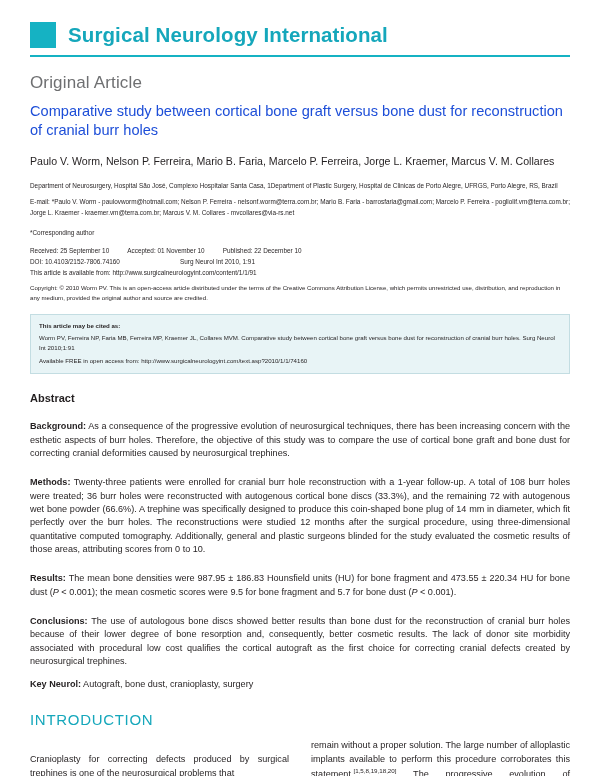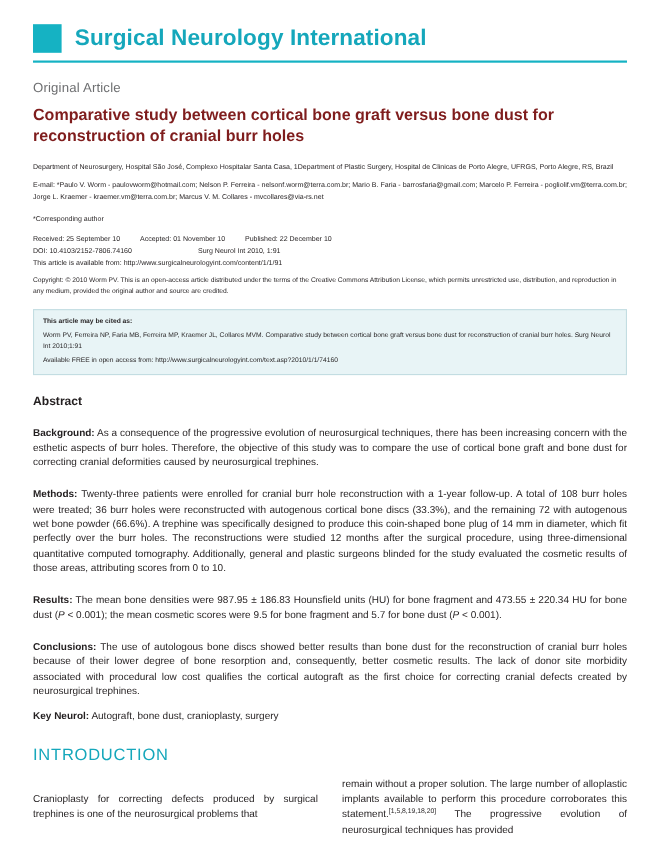--- a/index.html
+++ b/index.html
@@ -42,30 +42,30 @@
   }
   .mast-rule {
     margin: 7px 30px 0 30px;
     border-bottom: 2.5px solid #15b2c3;
   }
   
   .artsec {
     padding: 16px 30px 0 30px;
   }
   .kicker {
-    font-size: 12px;
+    font-size: 17px;
     color: #6e6f71;
     letter-spacing: 0.15px;
     margin-bottom: 9px;
   }
   .title {
     font-size: 14.6px;
     line-height: 1.32;
-    color: #7f1d1d;
-    font-weight: bold;
+    color: #1d4ed8;
+    font-weight: normal;
     margin: 0 0 13px 0;
     max-width: 545px;
   }
   .authors {
     font-size: 10.6px;
     line-height: 1.42;
     color: #231f20;
     max-width: 545px;
     margin-bottom: 12px;
   }
@@ -166,20 +166,21 @@
 
   <div class="masthead">
     <div class="mast-mark"></div>
     <div class="mast-title">Surgical Neurology International</div>
   </div>
   <div class="mast-rule"></div>
 
   <div class="artsec">
     <div class="kicker">Original Article</div>
     <h1 class="title">Comparative study between cortical bone graft versus bone dust for reconstruction of cranial burr holes</h1>
+    <div class="authors"><span>Paulo V. Worm, Nelson P. Ferreira, Mario B. Faria, Marcelo P. Ferreira, Jorge L. Kraemer, Marcus V. M. Collares</span></div>
     <div class="affil">Department of Neurosurgery, Hospital São José, Complexo Hospitalar Santa Casa, 1Department of Plastic Surgery, Hospital de Clinicas de Porto Alegre, UFRGS, Porto Alegre, RS, Brazil</div>
     <div class="emails">E-mail: *Paulo V. Worm - paulovworm@hotmail.com; Nelson P. Ferreira - nelsonf.worm@terra.com.br; Mario B. Faria - barrosfaria@gmail.com; Marcelo P. Ferreira - pogliolif.vm@terra.com.br; Jorge L. Kraemer - kraemer.vm@terra.com.br; Marcus V. M. Collares - mvcollares@via-rs.net</div>
     <div class="affil">*Corresponding author</div>
 
     <div class="dates">
       <div class="row1">
         <span>Received: 25 September 10</span>
         <span>Accepted: 01 November 10</span>
         <span>Published: 22 December 10</span>
       </div>

